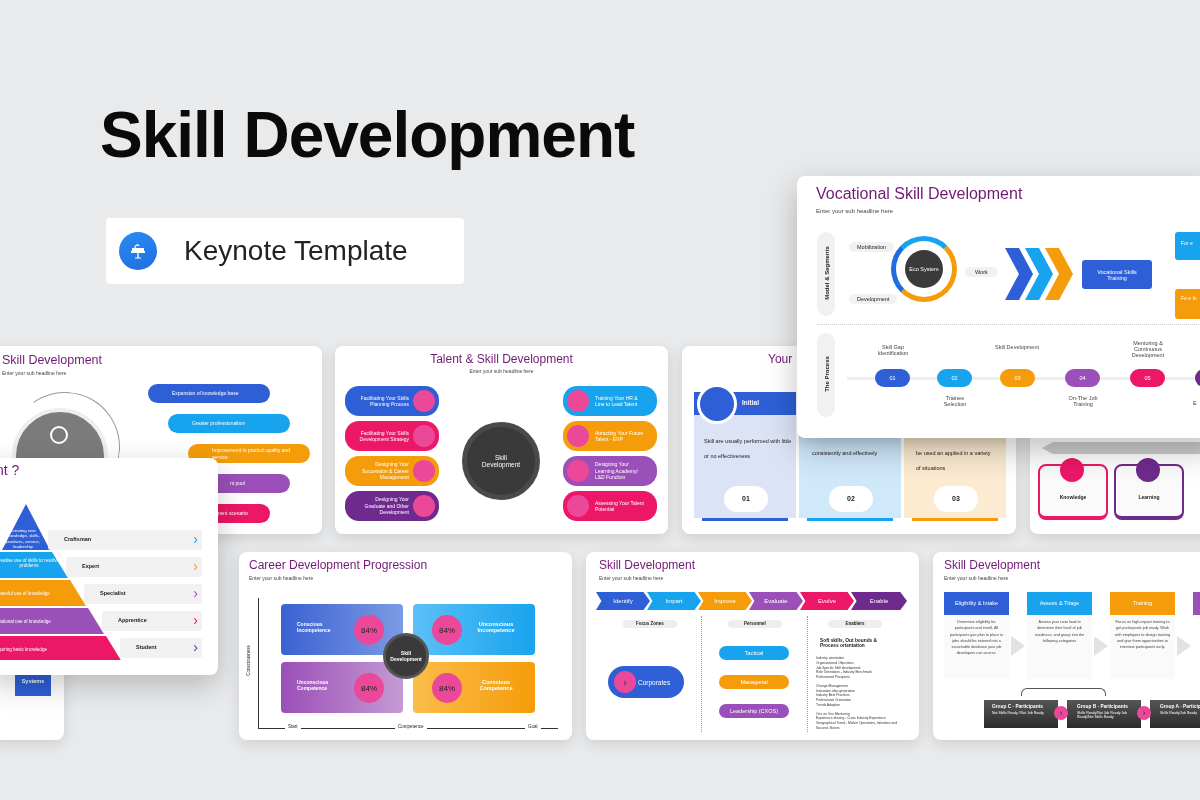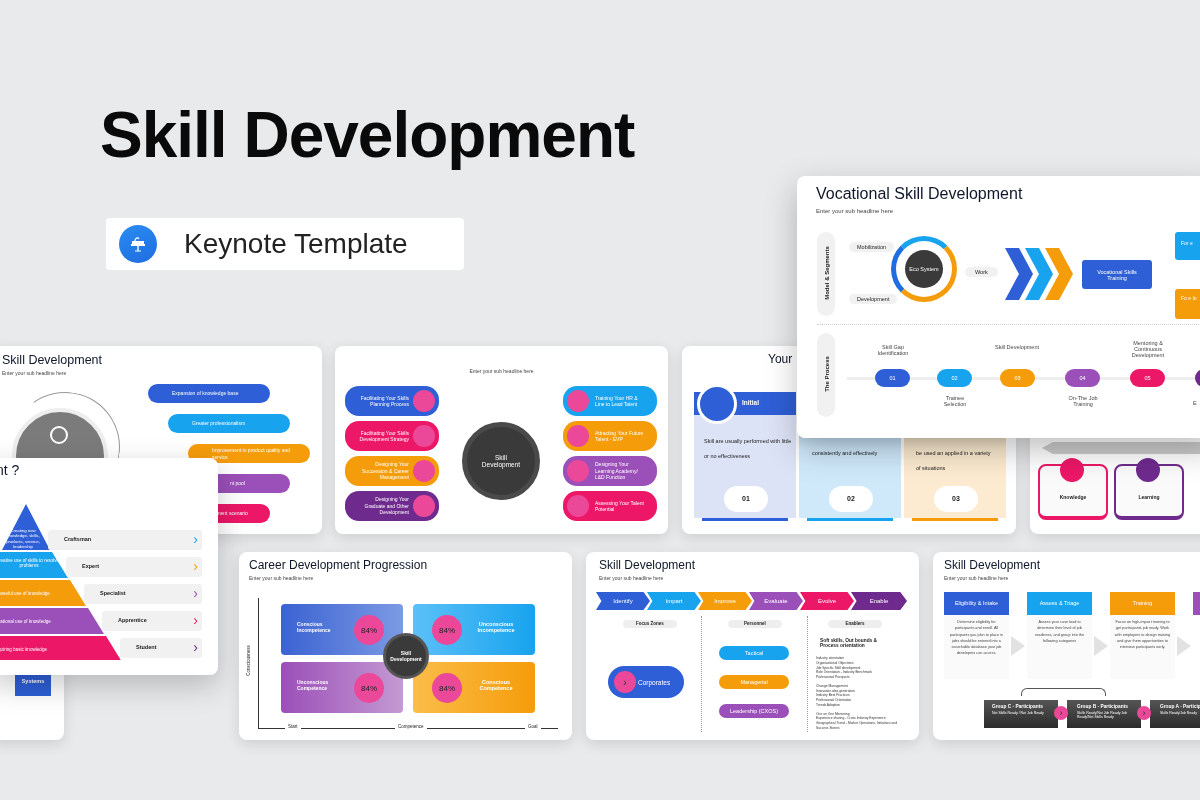--- a/index.html
+++ b/index.html
@@ -1,29 +1,29 @@
 <!DOCTYPE html>
 <html><head>
 <meta charset="utf-8">
 <style>
 *{box-sizing:border-box;margin:0;padding:0}
 body{width:1200px;height:800px;background:#e9eaec;font-family:"Liberation Sans",sans-serif;position:relative;overflow:hidden;color:#222}
 .abs{position:absolute}
 .card{position:absolute;background:#fff;border-radius:8px;box-shadow:0 4px 14px rgba(0,0,0,.12);overflow:hidden}
-.t{font-family:"Liberation Sans",sans-serif;color:#0f172a}
+.t{font-family:"Liberation Sans",sans-serif;color:#701a75}
 .sub{font-size:5px;color:#444}
 .pill{position:absolute;border-radius:14px;color:#fff;font-size:5px;display:flex;align-items:center;padding:0 10px;line-height:1.3}
 .circ{position:absolute;border-radius:50%;background:#ec4899;display:flex;align-items:center;justify-content:center}
 .c-blue{background:#2e5fd6}.c-sky{background:#17a3ee}.c-or{background:#f59c0a}.c-pu{background:#9b4fb8}.c-pk{background:#ec1767}.c-dp{background:#6f2a8e}
 </style>
 </head>
 <body>
 
 <div class="abs t" style="left:100px;top:98px;font-size:64px;font-weight:bold;letter-spacing:-1px;color:#0a0a0a">Skill Development</div>
-<div class="abs" style="left:106px;top:218px;width:358px;height:52px;background:#fff;border-radius:4px;display:flex;align-items:center">
+<div class="abs" style="left:106px;top:218px;width:358px;height:66px;background:#fff;border-radius:4px;display:flex;align-items:center">
   <span style="margin-left:13px;width:38px;height:38px;border-radius:50%;background:linear-gradient(160deg,#2a8cf2,#1f6de0);display:flex;align-items:center;justify-content:center">
     <svg width="18" height="18" viewBox="0 0 18 18">
         <rect x="3" y="6" width="12" height="3" fill="#fff"></rect>
         <rect x="2" y="9" width="14" height="2" fill="#fff"></rect>
         <rect x="8.3" y="11" width="1.4" height="5" fill="#fff"></rect>
         <rect x="6" y="15.5" width="6" height="1" fill="#fff"></rect>
         <path d="M6 6 C6 3 9 2 10 4" stroke="#fff" fill="none" stroke-width="1.2"></path>
       </svg>
   </span>
   <span style="margin-left:27px;font-size:28px;color:#222">Keynote Template</span>
@@ -91,20 +91,21 @@
       <span style="position:absolute;left:16px;top:6px;font-size:5.5px;font-weight:bold">Apprentice</span>
       <span style="position:absolute;right:4px;top:1px;color:#ec1767;font-size:14px">›</span>
     </div>
   <div class="abs" style="left:130px;top:180px;width:82px;height:20px;background:#f1f1f1;border-radius:3px">
       <span style="position:absolute;left:16px;top:6px;font-size:5.5px;font-weight:bold">Student</span>
       <span style="position:absolute;right:4px;top:1px;color:#6f2a8e;font-size:14px">›</span>
     </div>
 </div>
 
 <div class="card" style="left:335px;top:346px;width:333px;height:188px">
+  <div class="abs t" style="left:0;width:333px;text-align:center;top:6px;font-size:12px">Talent &amp; Skill Development</div>
   <div class="abs sub" style="left:0;width:333px;text-align:center;top:22px">Enter your sub headline here</div>
   <div class="abs" style="left:127px;top:76px;width:78px;height:78px;border-radius:50%;background:#3a3a3a;border:5px solid #4a4a4a;display:flex;align-items:center;justify-content:center;text-align:center">
       <span style="color:#fff;font-size:6.5px;width:40px">Skill Development</span>
     </div>
   <div class="pill c-blue" style="left:10px;top:40px;width:94px;height:30px;justify-content:flex-end;padding-right:30px;text-align:right">
       <span>Facilitating Your Skills Planning Process</span>
     </div>
   <div class="pill c-pk" style="left:10px;top:75px;width:94px;height:30px;justify-content:flex-end;padding-right:30px;text-align:right">
       <span>Facilitating Your Skills Development Strategy</span>
     </div>

